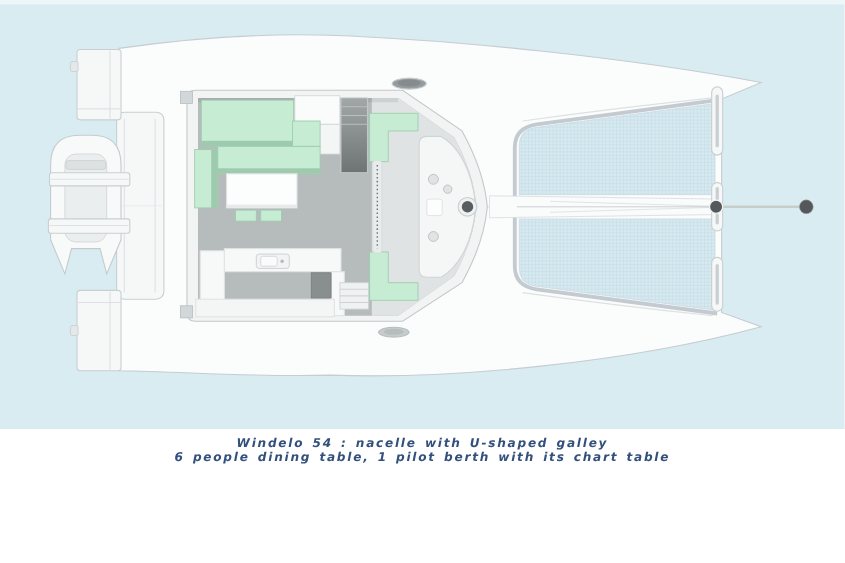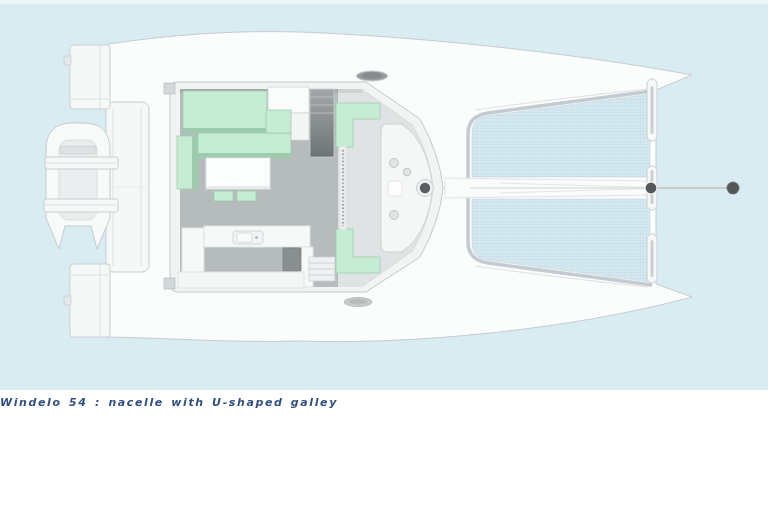--- a/index.html
+++ b/index.html
@@ -13,21 +13,21 @@
   .scene{
     position:absolute;top:0;left:0;
     width:768px;height:390px;
     background:var(--bg-blue,#d8ecf2);
   }
   .scene svg{display:block;}
   .caption{
     position:absolute;top:390px;left:0;
     width:768px;height:122px;
     background:var(--bg-white,#ffffff);
-    text-align:left;
+    text-align:center;
     padding-top:6px;
     box-sizing:border-box;
   }
   .caption .cap-line{
     font-size:11px;
     line-height:13px;
     font-weight:bold;
     font-style:italic;
     letter-spacing:1.6px;
     word-spacing:2px;
@@ -200,14 +200,15 @@
         </g>
 
         <rect x="164" y="83" width="11" height="11" fill="#d2d7d9" stroke="#b6bcbf" stroke-width="0.7"></rect>
         <rect x="164" y="278" width="11" height="11" fill="#d2d7d9" stroke="#b6bcbf" stroke-width="0.7"></rect>
       </g>
     </svg>
   </div>
 
   <div class="caption">
     <div class="cap-line">Windelo 54 : nacelle with U-shaped galley</div>
+    <div class="cap-line">6 people dining table, 1 pilot berth with its chart table</div>
   </div>
 </div>
 
 </body></html>

